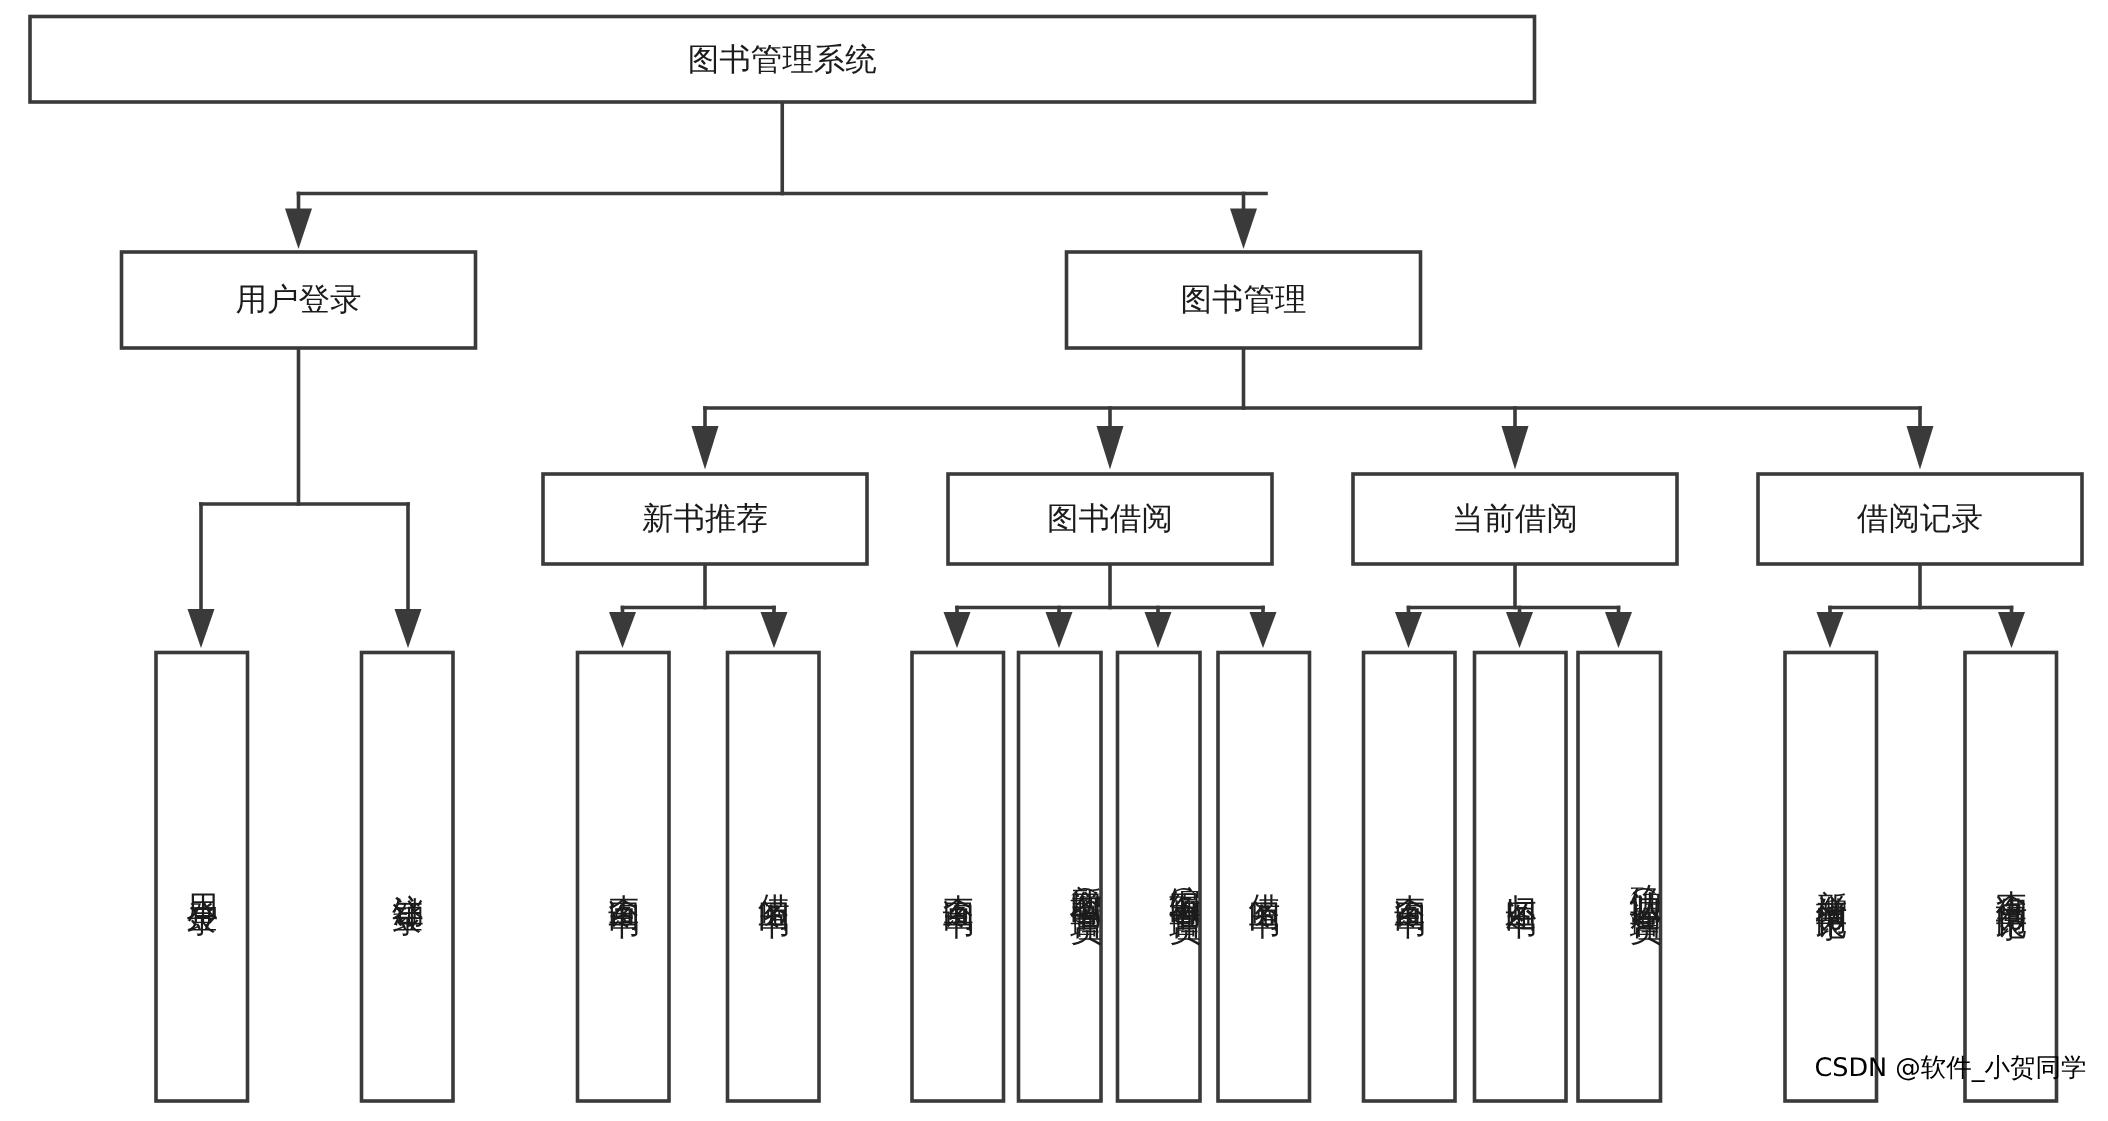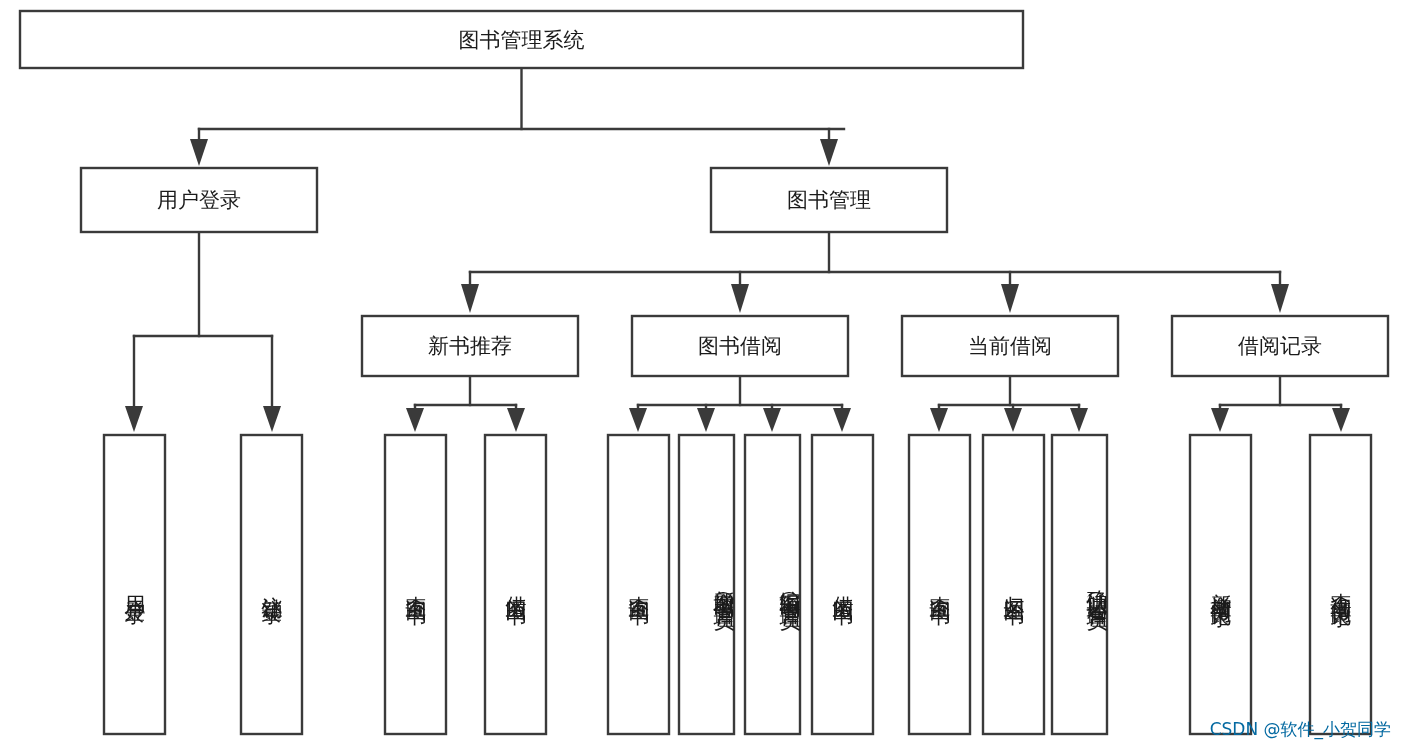--- a/index.html
+++ b/index.html
@@ -69,24 +69,24 @@
   .leaf-label-wrap {
     position: absolute;
     display: flex;
     align-items: center;
     justify-content: center;
     pointer-events: none;
   }
   .watermark {
     position: absolute;
     right: 14px;
-    bottom: 6px;
+    bottom: 24px;
     font-family: "DejaVu Sans", "Liberation Sans", sans-serif;
     font-size: 17px;
-    color: #0369a1;
+    color: #000000;
     white-space: nowrap;
     user-select: none;
   }
 </style>
 </head>
 <body>
 
 <div id="diagram-root">
 
   <svg id="tree-svg" viewBox="0 0 1405 747" xmlns="http://www.w3.org/2000/svg">

